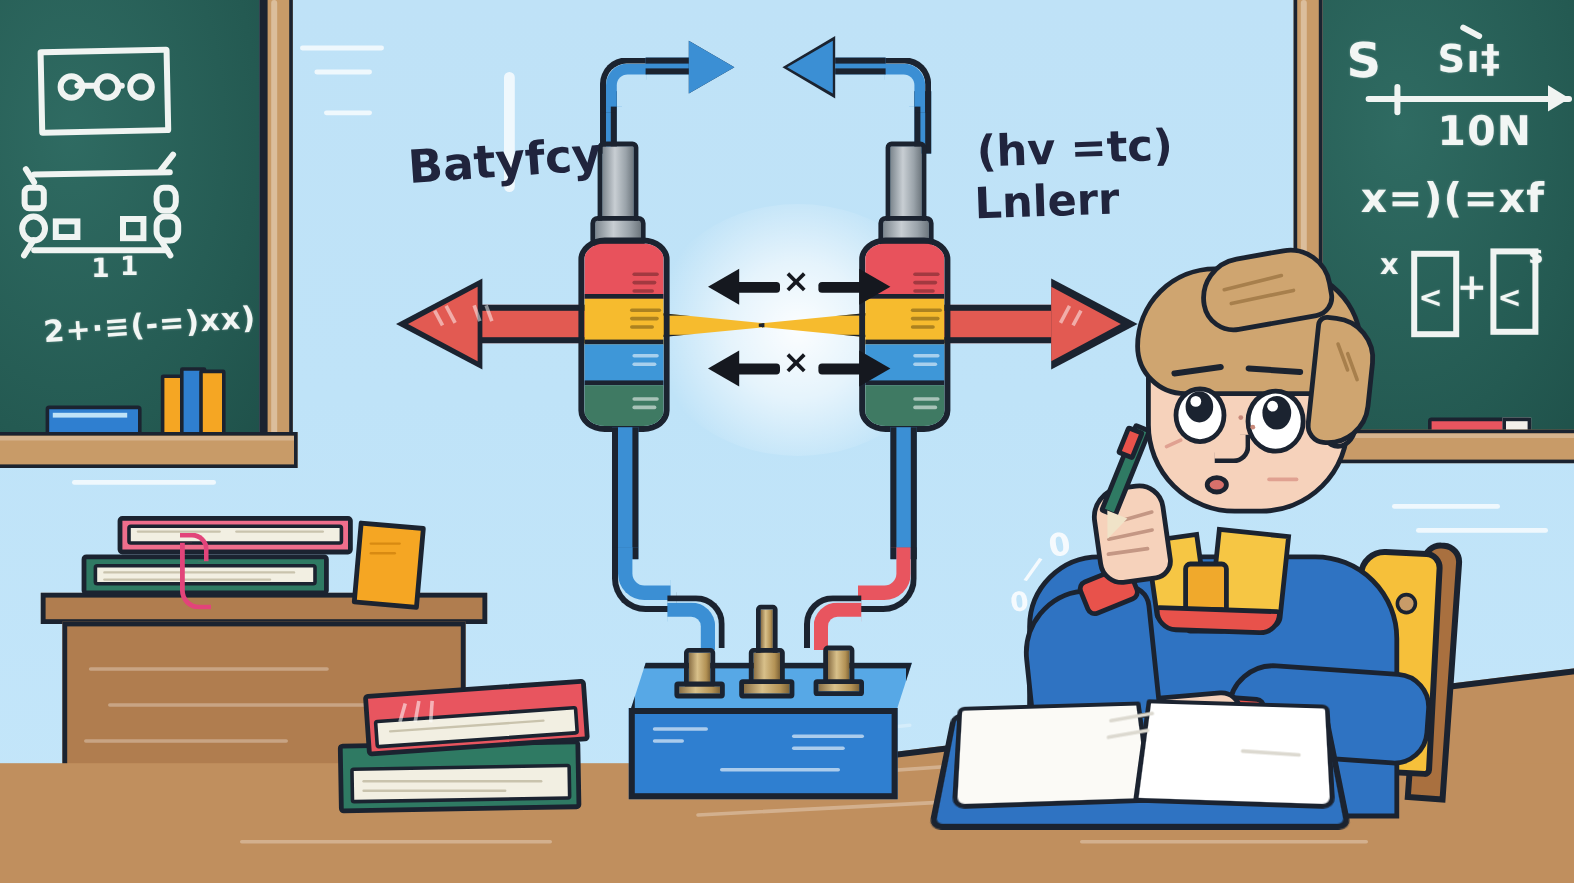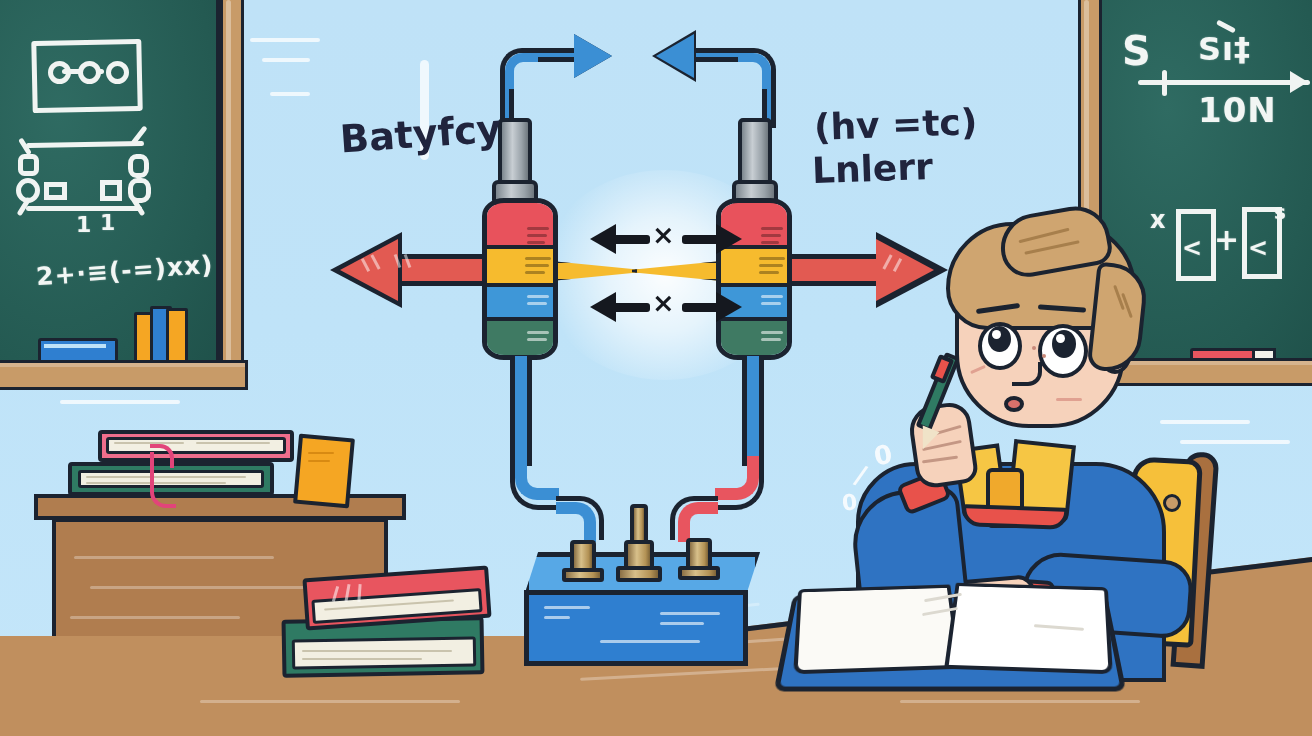--- a/index.html
+++ b/index.html
@@ -135,20 +135,21 @@
     <div class="board-inner" style="border:4px solid #1b2330;box-sizing:border-box;"></div>
 
     <span class="chalk" style="left:24px;top:34px;font-size:40px;">S</span>
     <span class="chalk" style="left:100px;top:36px;font-size:32px;">Sı‡</span>
     <div class="abs" style="left:118px;top:30px;width:20px;height:5px;background:#f0f4f2;border-radius:3px;transform:rotate(28deg);"></div>
     <div class="ch-arrowline" style="left:40px;top:86px;width:172px;"></div>
     <div class="ch-arrowhead" style="left:192px;top:77px;"></div>
     <div class="ch-tick" style="left:64px;top:76px;height:26px;"></div>
     <span class="chalk" style="left:100px;top:96px;font-size:34px;">10N</span>
 
+    <span class="chalk" style="left:36px;top:152px;font-size:34px;">x=)(=xf</span>
 
     <span class="chalk" style="left:52px;top:212px;font-size:24px;">x</span>
     <div class="ch-sq abs" style="left:78px;top:215px;width:30px;height:62px;"></div>
     <span class="chalk" style="left:84px;top:240px;font-size:24px;">&lt;</span>
     <span class="chalk" style="left:116px;top:228px;font-size:30px;">+</span>
     <div class="ch-sq abs" style="left:144px;top:213px;width:30px;height:62px;"></div>
     <span class="chalk" style="left:150px;top:240px;font-size:24px;">&lt;</span>
     <span class="chalk" style="left:176px;top:206px;font-size:20px;">s</span>
   </div>
 

